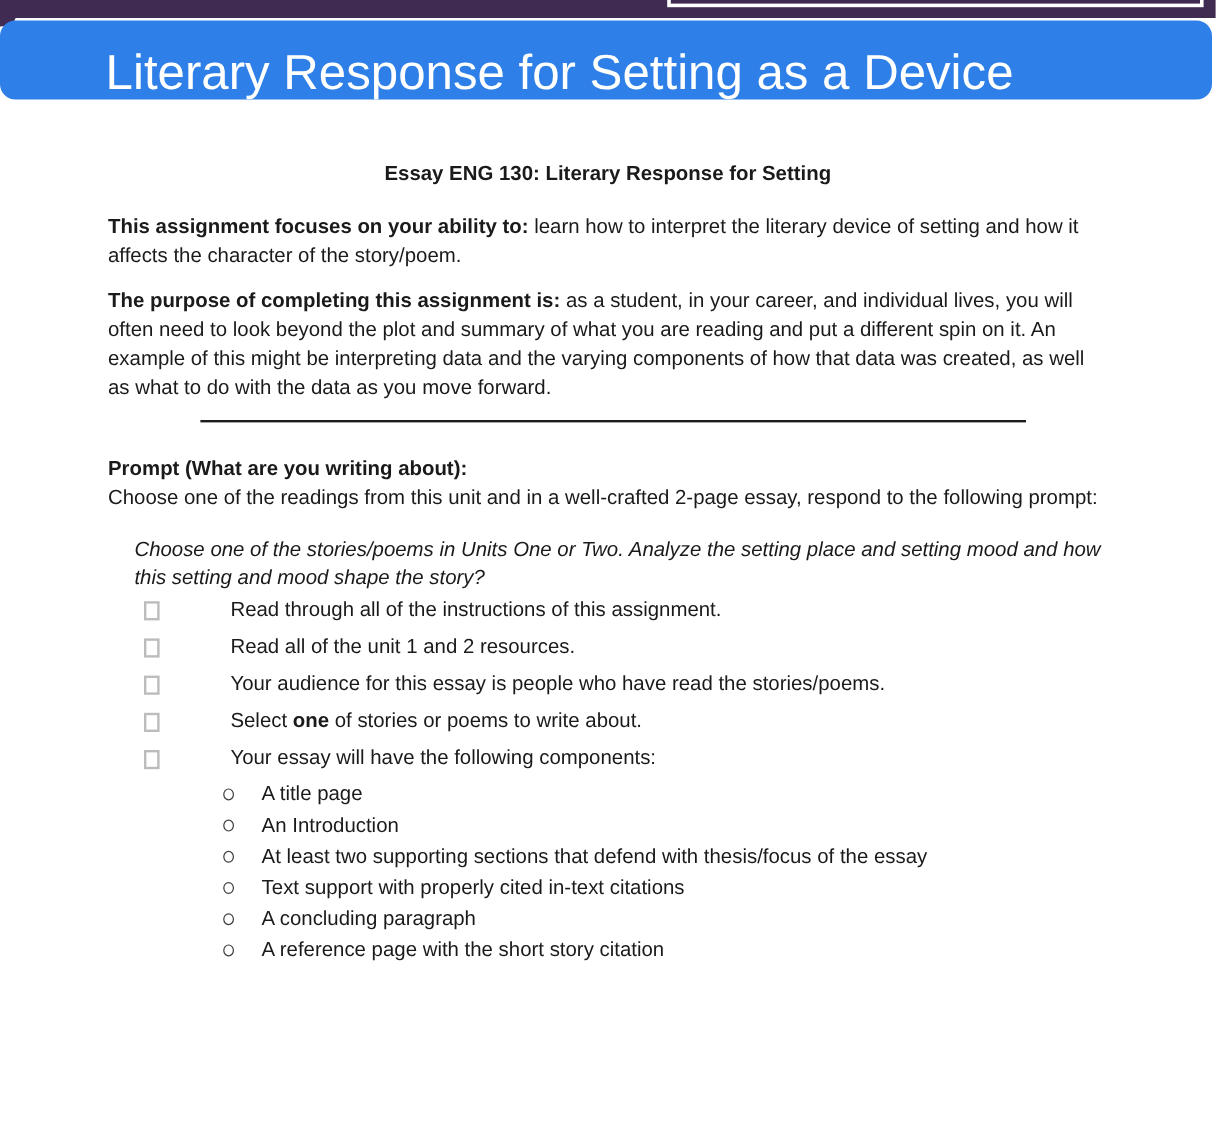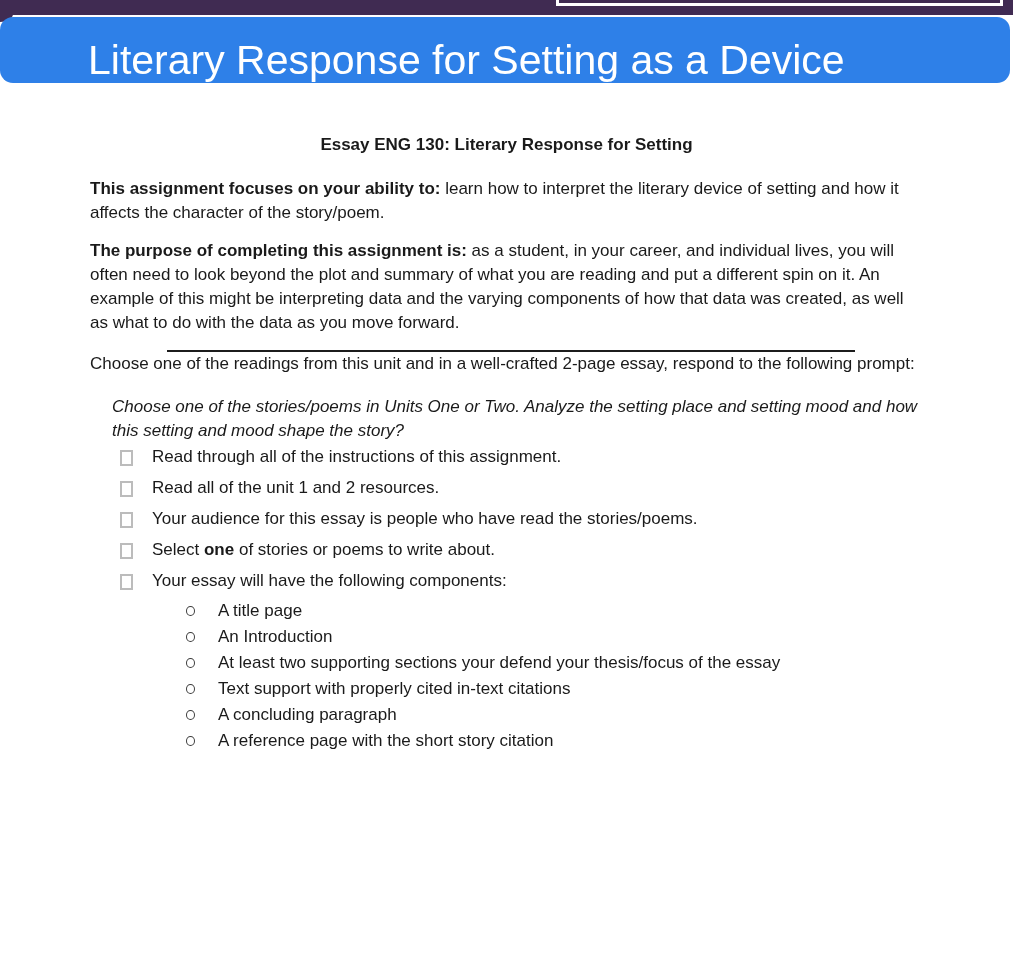--- a/index.html
+++ b/index.html
@@ -86,20 +86,21 @@
   .prompt-heading { margin-top: 27px; font-weight: 700; }
   .prompt-quote   { margin-top: 19px; font-style: italic; margin-left: 22px; }
 
   .instructions-heading { margin-top: 40px; font-weight: 700; }
 
   .checklist { }
   .check-item {
     display: flex;
     line-height: 27px;
     padding-left: 30px;
+    gap: 40px;
   }
   .checkbox-glyph {
     flex: 0 0 32px;
   }
   .checkbox-glyph::before {
     content: "";
     display: inline-block;
     width: 9px; height: 12px;
     border: 2px solid #bcbcbc;
     margin-top: 7px;
@@ -141,20 +142,21 @@
 <div class="doc">
 
   <div class="doc-title">Essay ENG 130: Literary Response for Setting</div>
 
   <p class="para-focus"><span class="bold-lead">This assignment focuses on your ability to:</span><span> learn how to interpret the literary device of setting and how it affects the character of the story/poem.</span></p>
 
   <p class="para-purpose"><span class="bold-lead">The purpose of completing this assignment is:</span><span> as a student, in your career, and individual lives, you will often need to look beyond the plot and summary of what you are reading and put a different spin on it. An example of this might be interpreting data and the varying components of how that data was created, as well as what to do with the data as you move forward.</span></p>
 
   <div class="divider-line"></div>
 
+  <div class="prompt-heading">Prompt (What are you writing about):</div>
   <div class="prompt-body">Choose one of the readings from this unit and in a well-crafted 2-page essay, respond to the following prompt:</div>
   <div class="prompt-quote">Choose one of the stories/poems in Units One or Two. Analyze the setting place and setting mood and how this setting and mood shape the story?</div>
 
 
   <div class="checklist">
     <div class="check-item">
       <span class="checkbox-glyph"></span>
       <span class="txt">Read through all of the instructions of this assignment.</span>
     </div>
     <div class="check-item">
@@ -179,21 +181,21 @@
     <div class="comp-item">
       <span class="circle-glyph"></span>
       <span class="txt">A title page</span>
     </div>
     <div class="comp-item">
       <span class="circle-glyph"></span>
       <span class="txt">An Introduction</span>
     </div>
     <div class="comp-item">
       <span class="circle-glyph"></span>
-      <span class="txt">At least two supporting sections your defend your thesis/focus of the essay</span>
+      <span class="txt">At least two supporting sections that defend with thesis/focus of the essay</span>
     </div>
     <div class="comp-item">
       <span class="circle-glyph"></span>
       <span class="txt">Text support with properly cited in-text citations</span>
     </div>
     <div class="comp-item">
       <span class="circle-glyph"></span>
       <span class="txt">A concluding paragraph</span>
     </div>
     <div class="comp-item">

